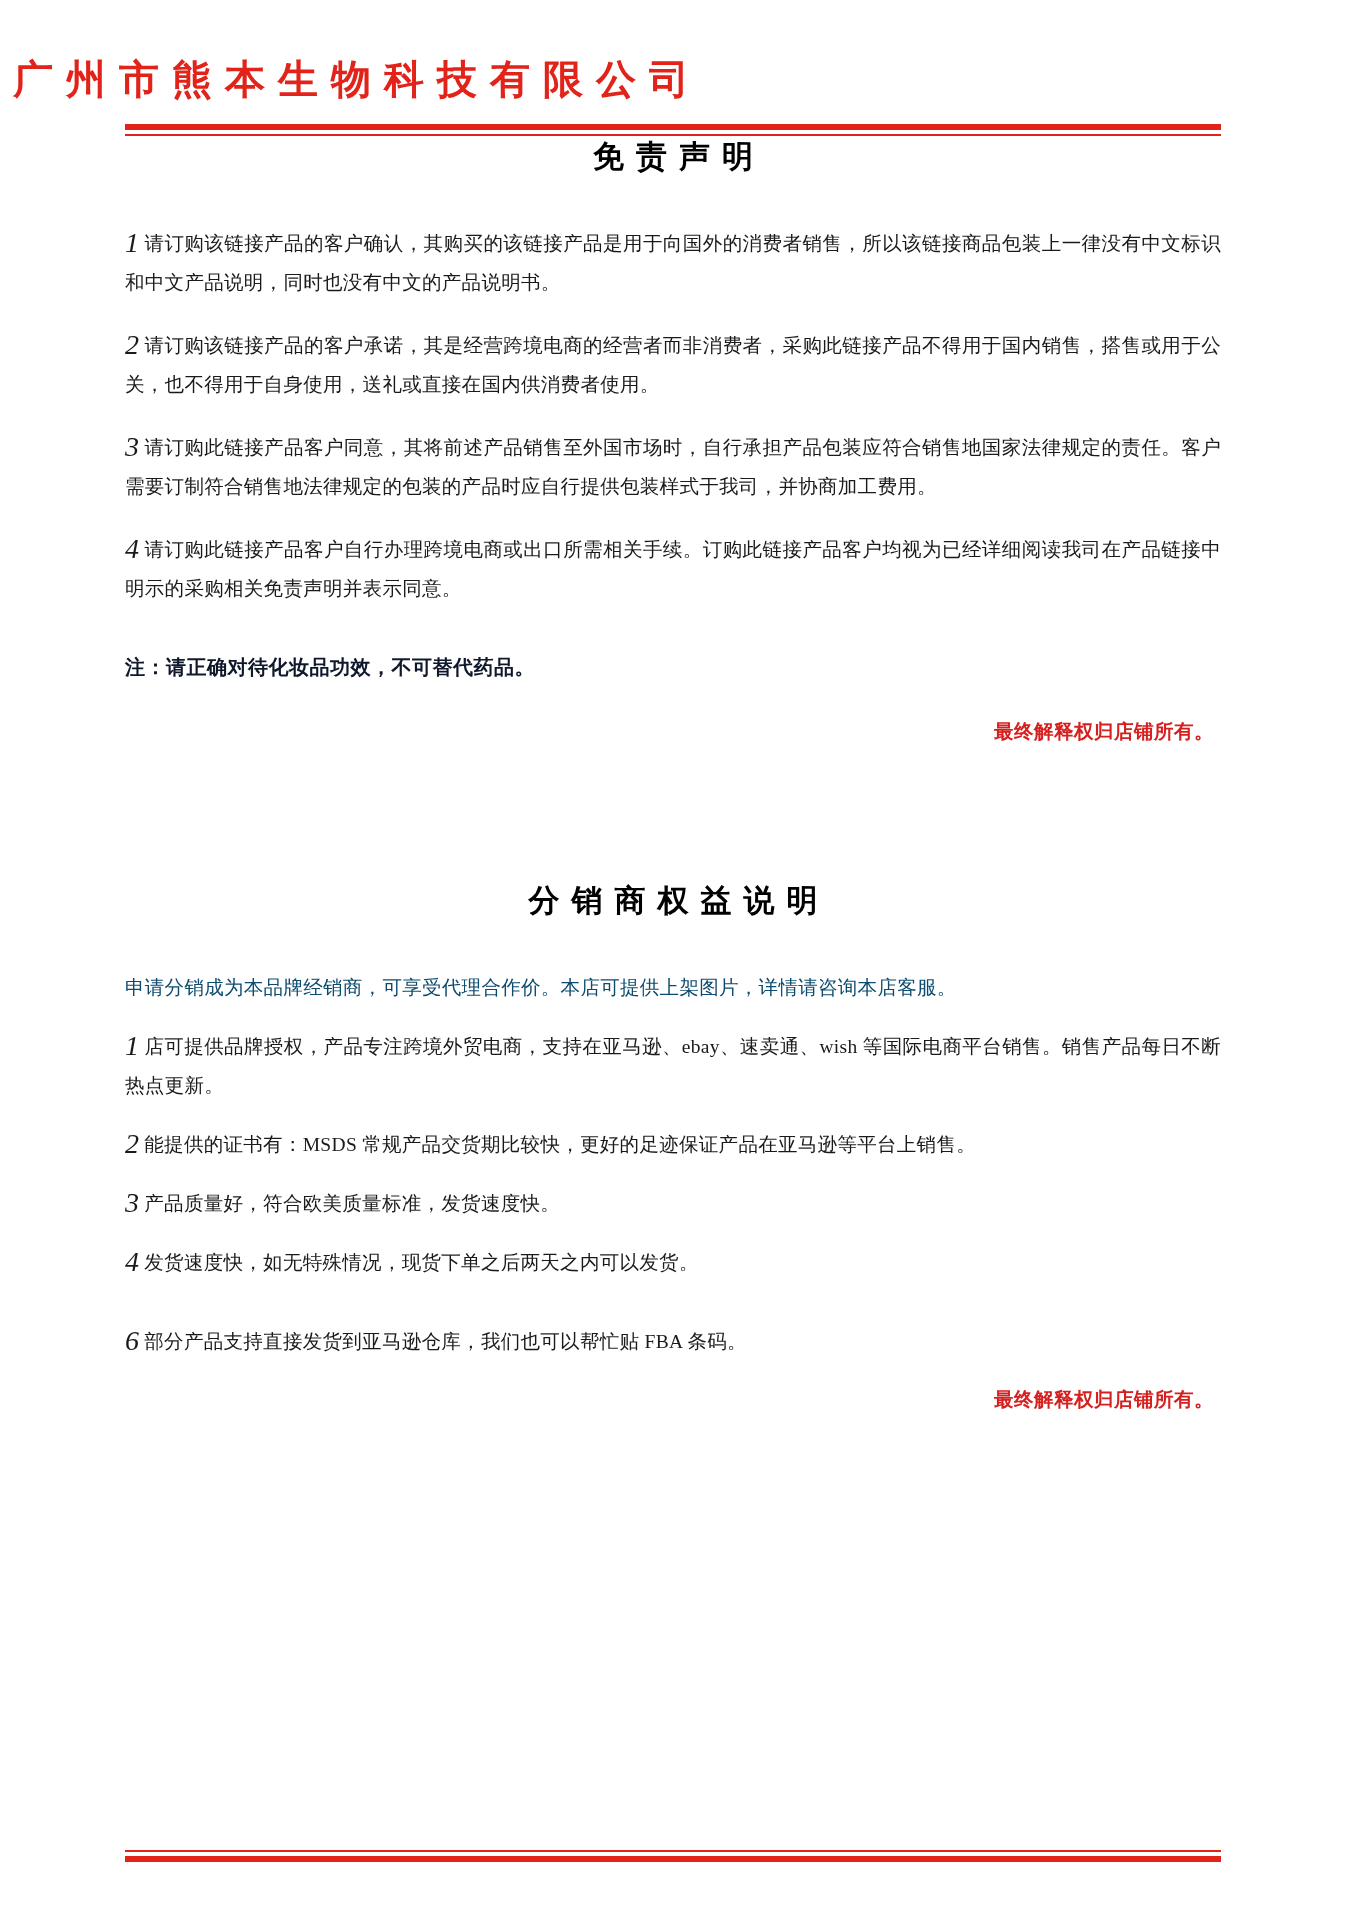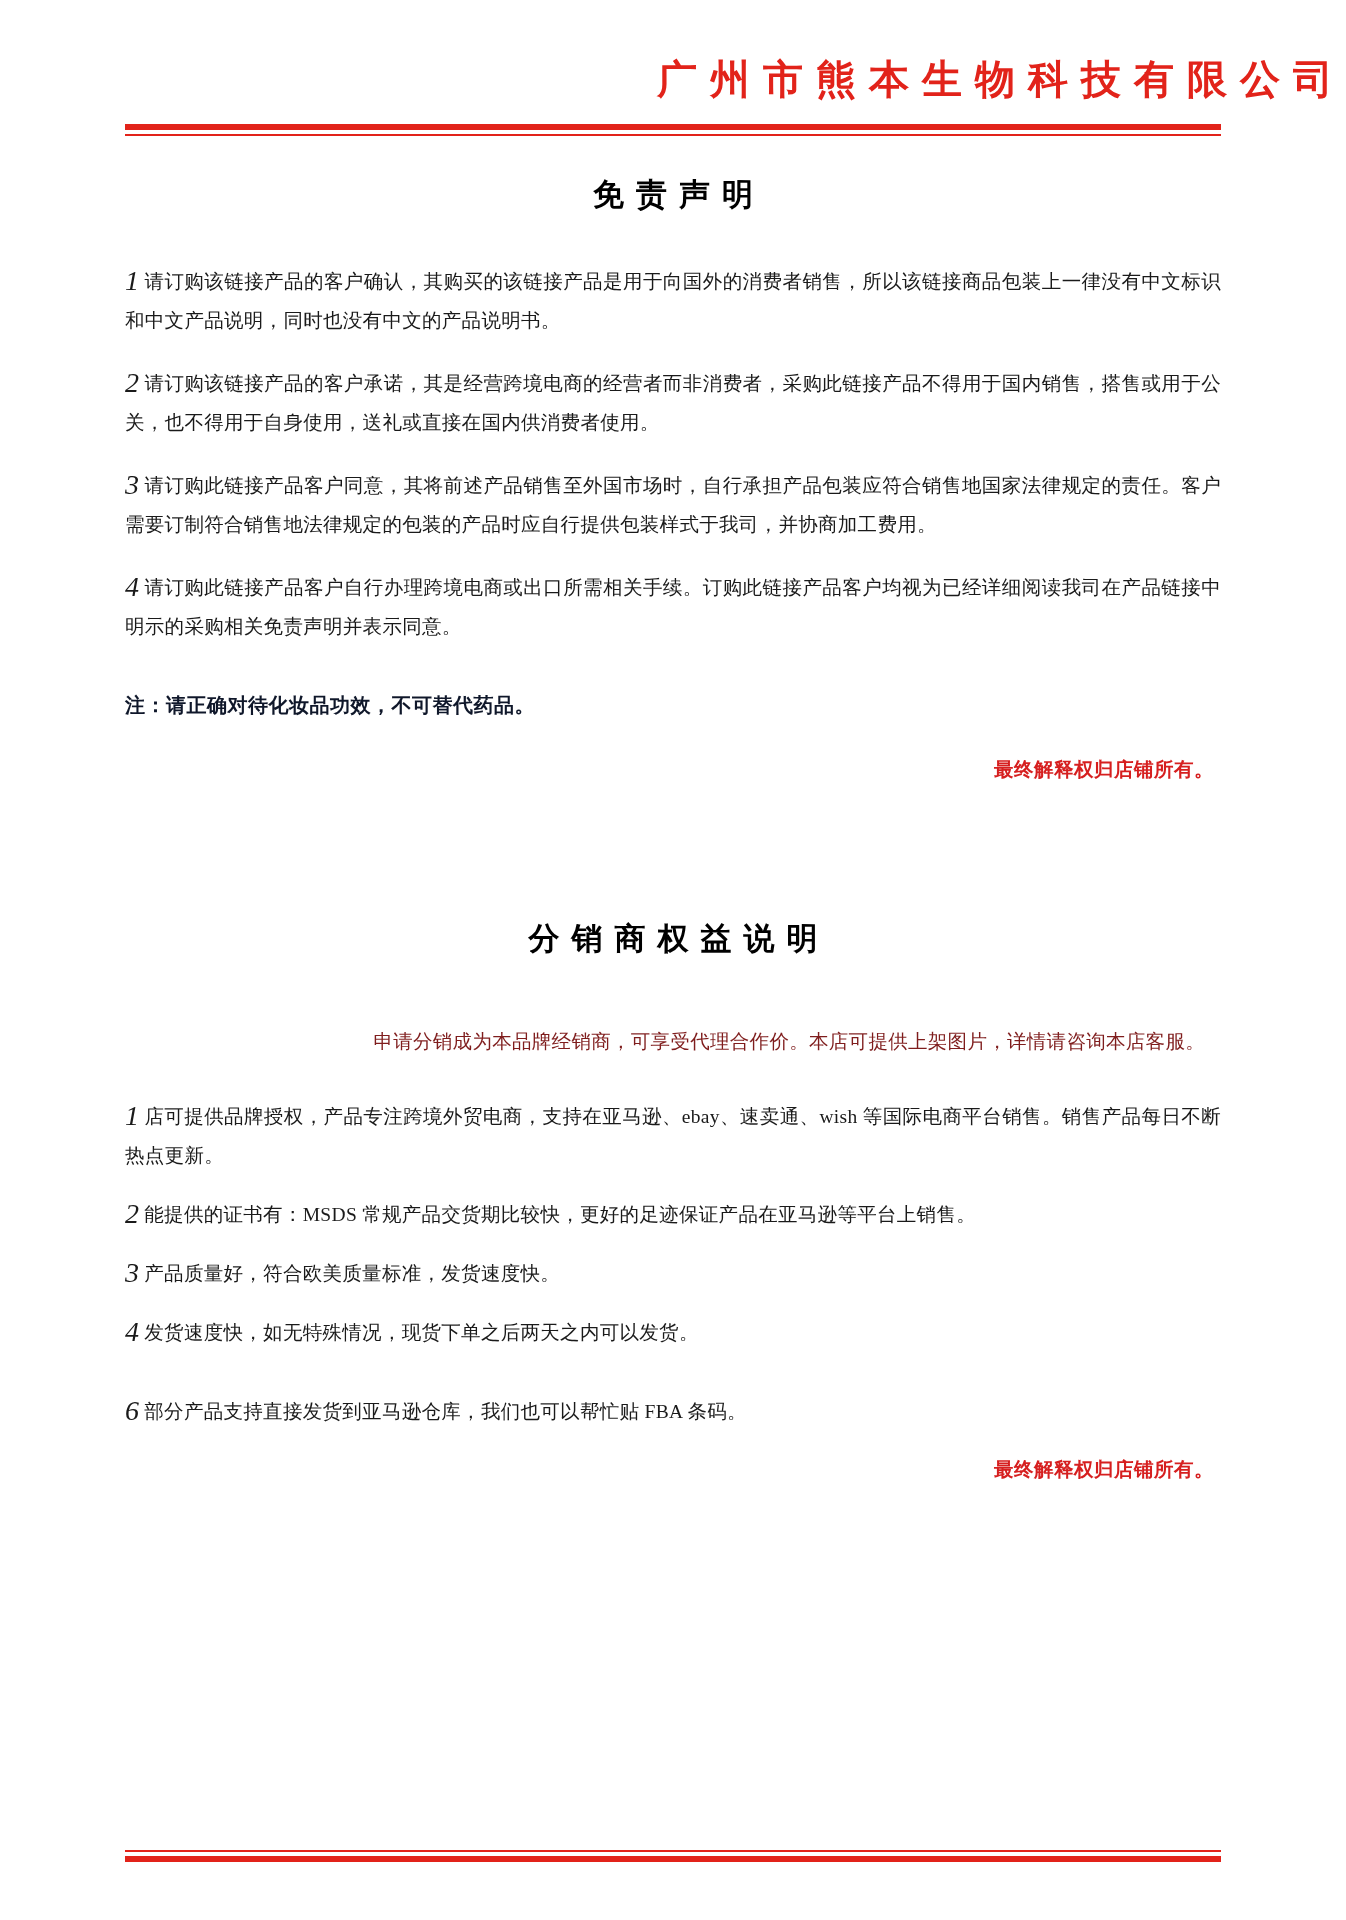--- a/index.html
+++ b/index.html
@@ -19,21 +19,21 @@
   .page {
     width: 1346px;
     height: 1920px;
     box-sizing: border-box;
     padding: 0;
     position: relative;
   }
 
   
   .company-title {
-    text-align: right;
+    text-align: left;
     color: #e2231a;
     font-family: "Liberation Sans", "DejaVu Sans", sans-serif;
     font-weight: bold;
     font-size: 40px;
     letter-spacing: 13px;
     padding-top: 56px;
     line-height: 1.15;
     text-indent: 13px;
   }
 
@@ -61,21 +61,21 @@
   
   .section-heading {
     text-align: center;
     font-family: "Liberation Sans", "DejaVu Sans", sans-serif;
     font-weight: bold;
     font-size: 31px;
     letter-spacing: 12px;
     text-indent: 12px;
     color: #000000;
   }
-  .sec1-heading { margin-top: 38px; }
+  .sec1-heading { }
   .sec2-heading { margin-top: 16px; }
 
   .sub-red {
     text-align: center;
     color: #d4342c;
     font-size: 17px;
     line-height: 1.62;
     letter-spacing: 0.5px;
     margin-top: 13px;
     font-family: "Liberation Serif", "DejaVu Serif", serif;
@@ -83,24 +83,23 @@
 
   
   .body-wrap {
     width: 1096px;
     margin: 0 auto;
   }
 
   .lead-para {
     font-size: 19.5px;
     line-height: 2.0;
-    color: #7f1d1d;
-    margin: 16px;
+    color: #0c4a6e;
+    margin: 0;
     letter-spacing: 0.3px;
-    text-align: right;
   }
 
   .item {
     display: block;
     font-size: 19.5px;
     line-height: 2.0;
     letter-spacing: 0.3px;
     margin: 0;
     text-align: justify;
   }

